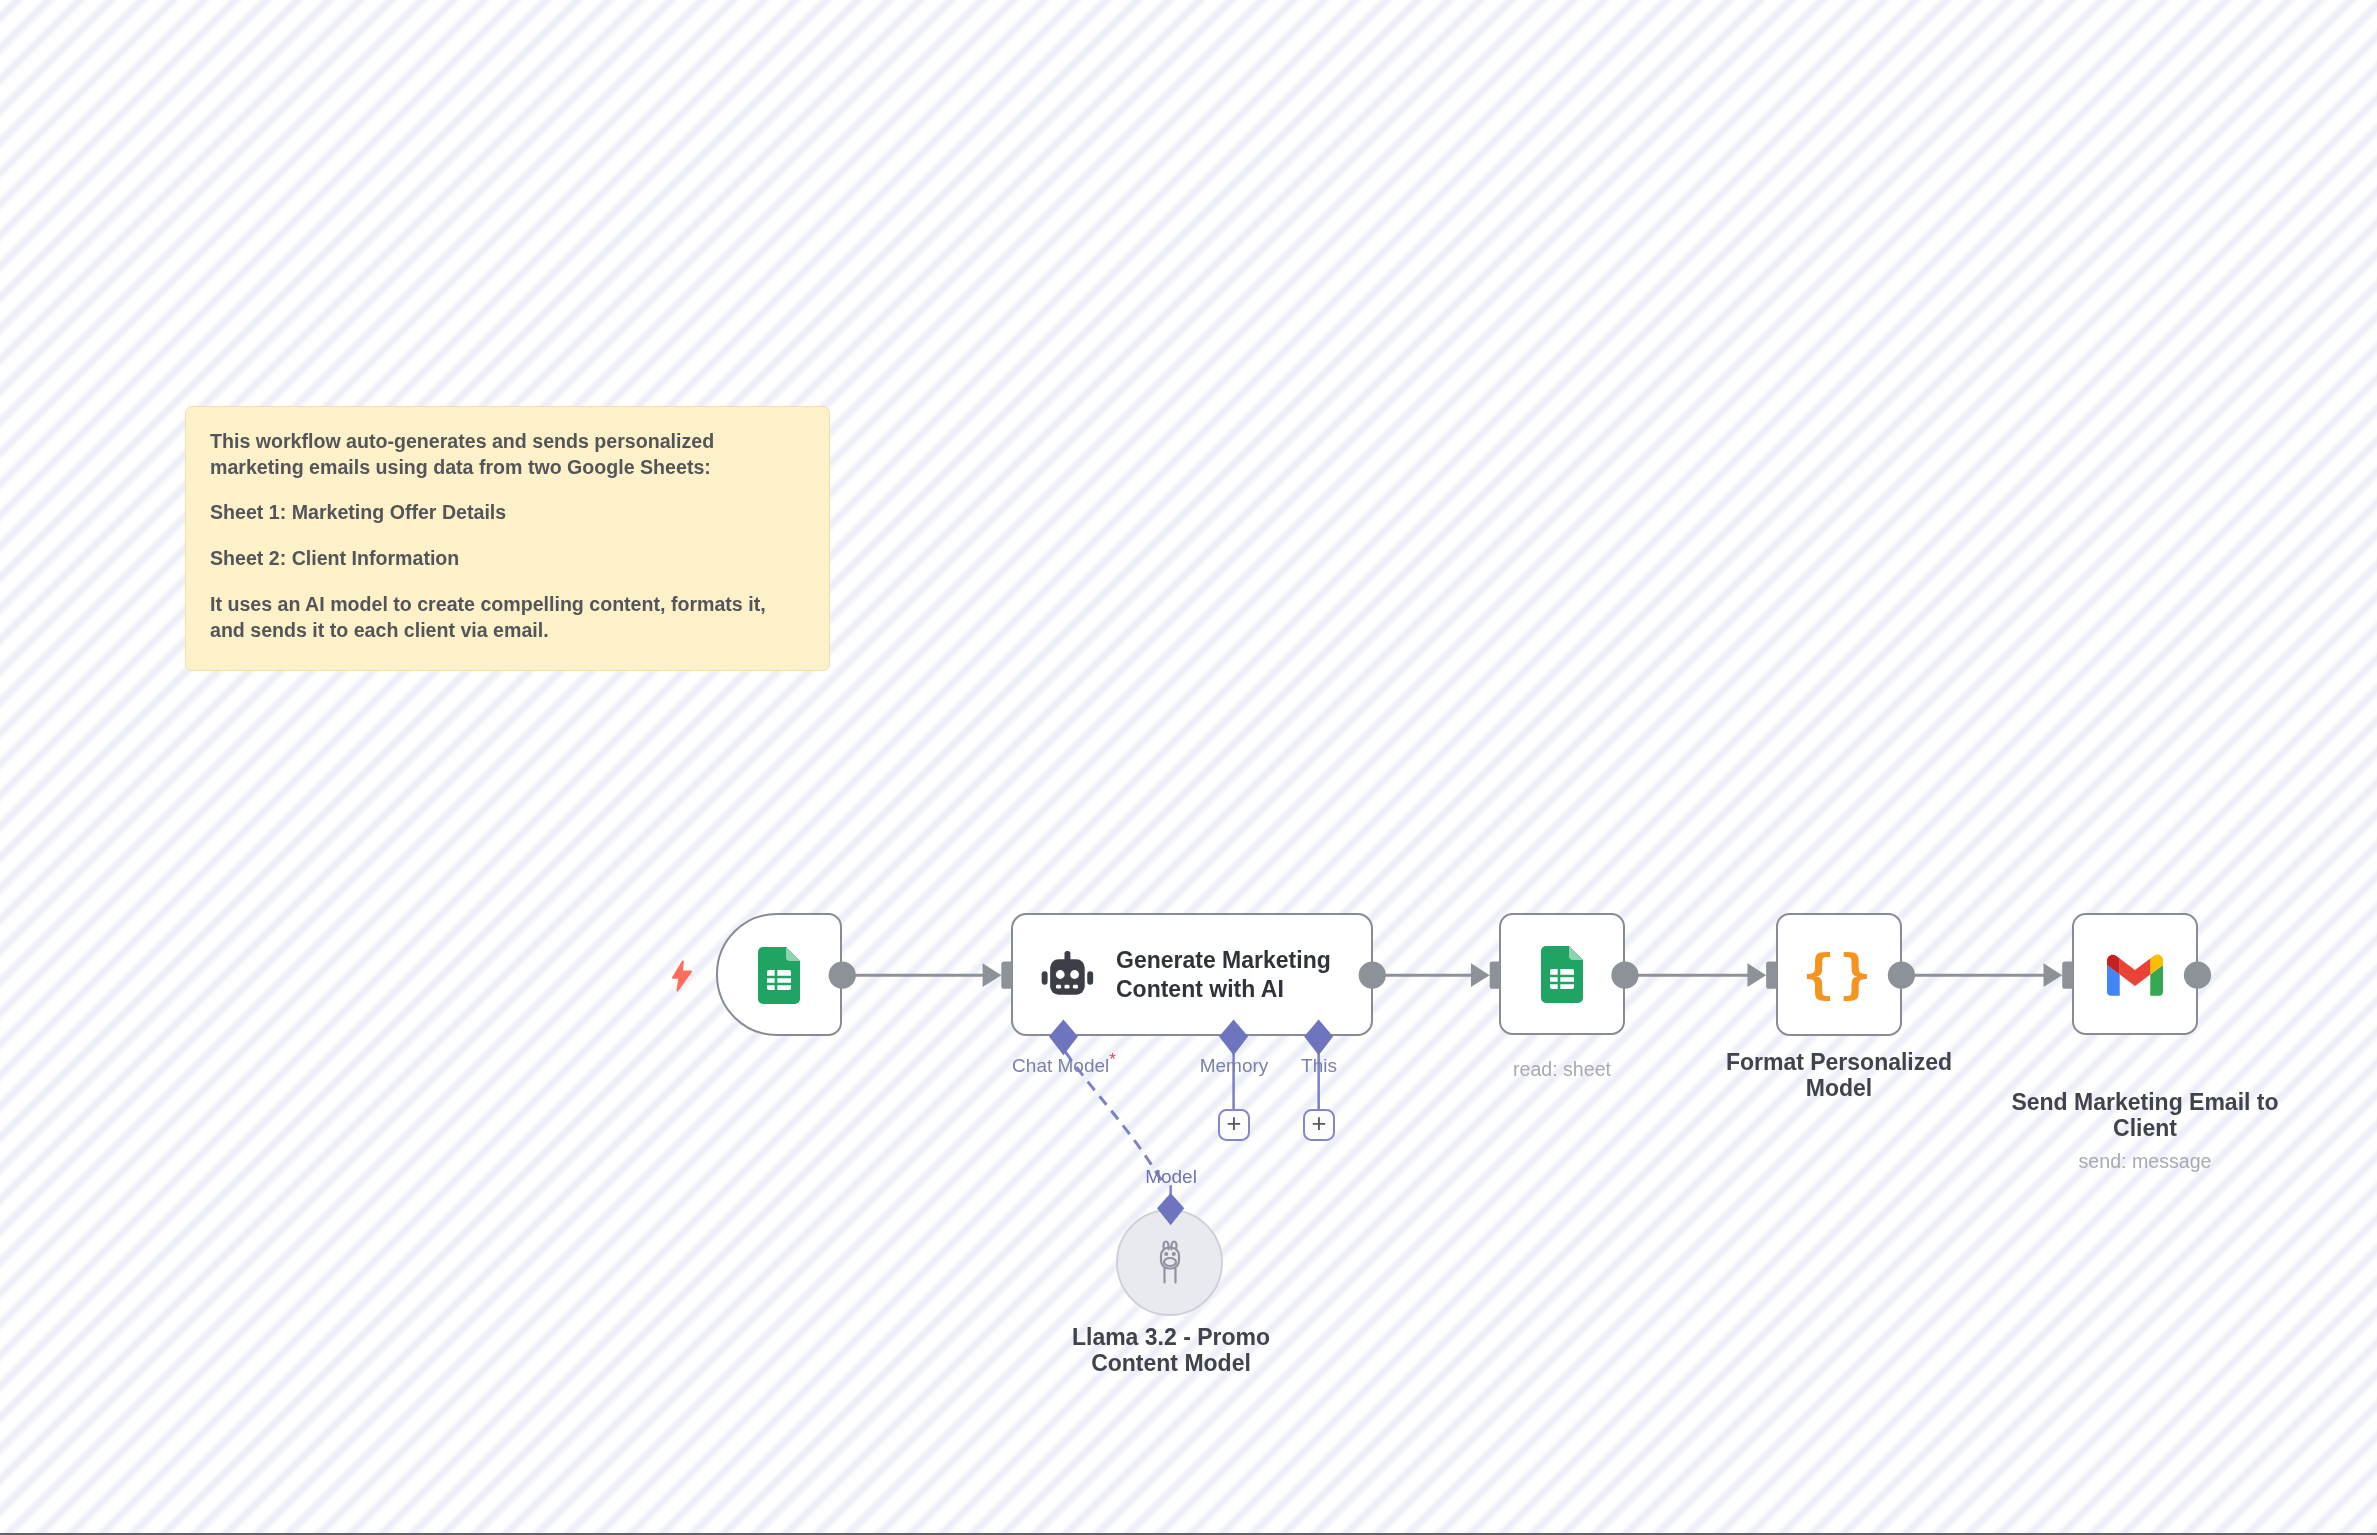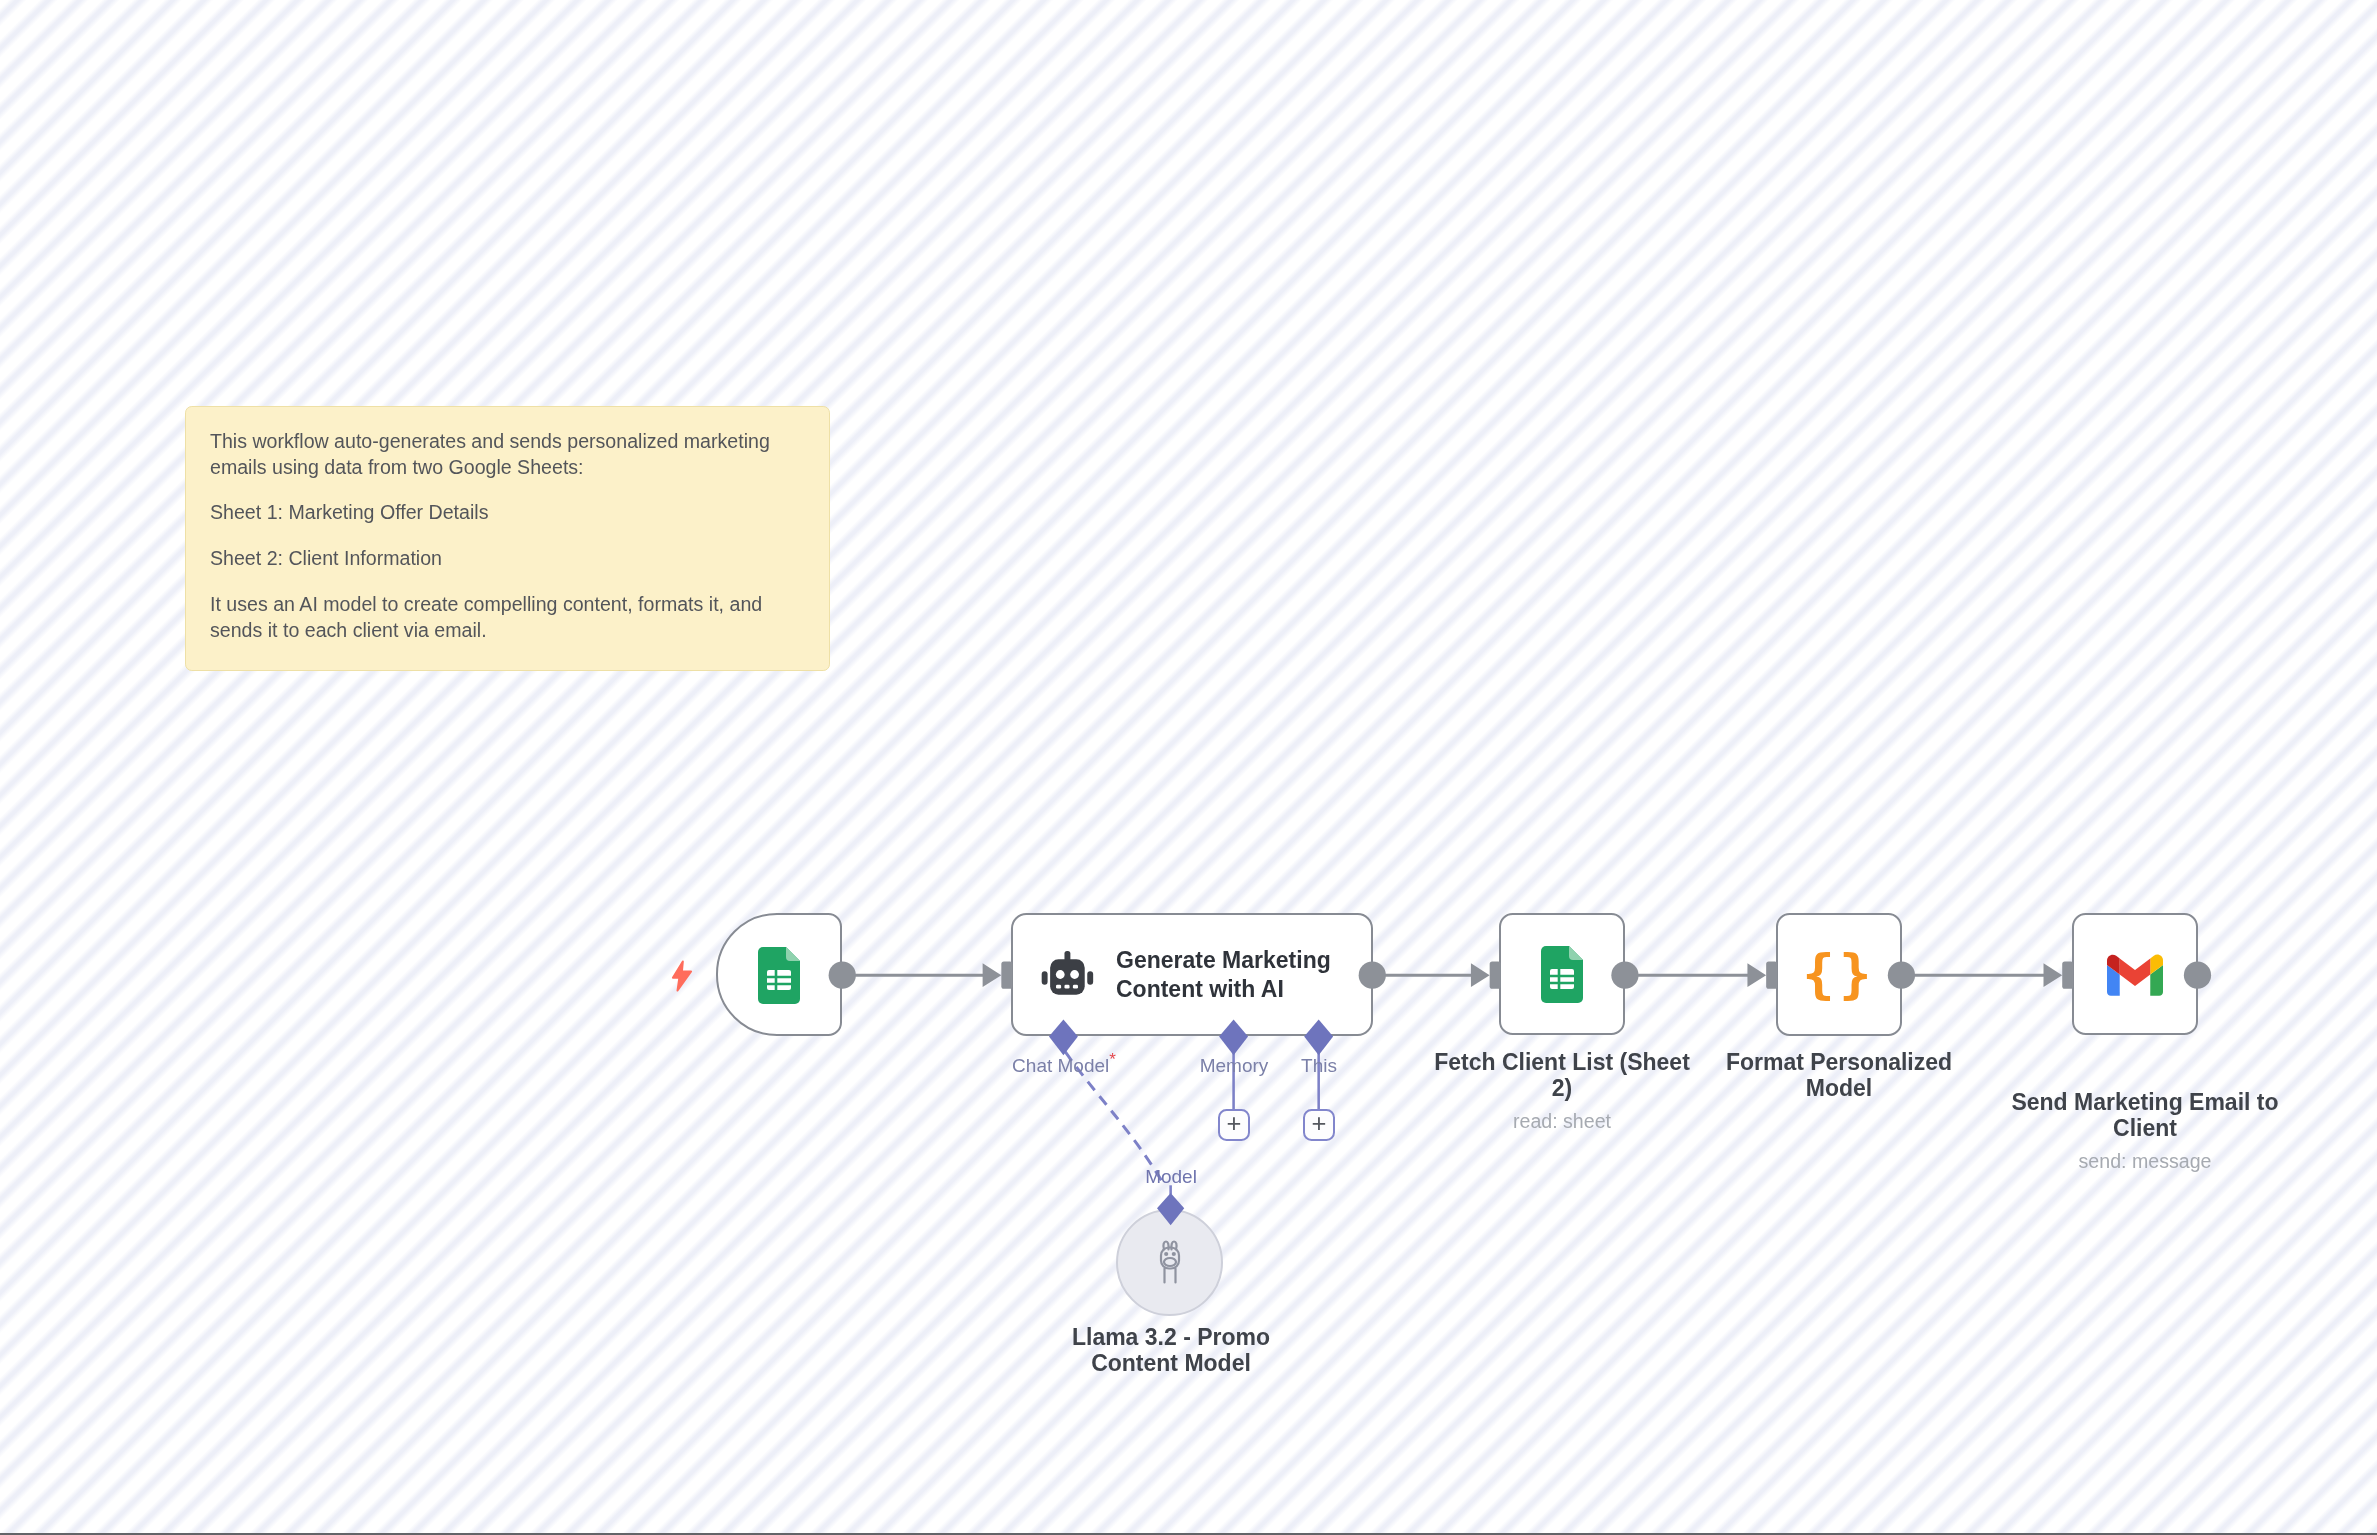--- a/index.html
+++ b/index.html
@@ -17,21 +17,21 @@
   }
   .bottom-edge{position:absolute;left:0;right:0;bottom:0;height:3.4px;background:#636468;}
 
   
   .sticky{
     position:absolute;left:185px;top:406px;width:645px;height:265px;
     box-sizing:border-box;padding:22px 24px;
     background:#fcf1c9;border:0.9px solid #eee0a6;border-radius:6.8px;
     color:#53555a;font-size:19.6px;line-height:25.5px;
   }
-  .sticky p{margin:0 0 20.4px 0;}
+  .sticky p{margin:0 0 20.4px 0;font-weight:bold;}
   .sticky p:last-child{margin-bottom:0;}
 
   
   .node{
     position:absolute;background:#ffffff;
     border:2.1px solid #878b93;box-sizing:border-box;
   }
   .node-trigger{left:716px;top:913px;width:126px;height:123px;border-radius:61px 13.6px 13.6px 61px;}
   .node-agent{left:1011px;top:913px;width:362px;height:123px;border-radius:15.3px;
     display:flex;align-items:center;padding-left:27px;gap:22px;}
@@ -201,24 +201,20 @@
     <span>Chat Model</span><span class="req">*</span>
   </div>
   <div class="port-label pl-memory">Memory</div>
   <div class="port-label pl-tool">This</div>
   <div class="port-label pl-model">Model</div>
 
   <div class="add-btn add-memory">+</div>
   <div class="add-btn add-tool">+</div>
 
   <div class="caption cap-fetch">
-    <div class="t">
-        <div>Fetch Client List (Sheet</div>
-        <div>2)</div>
-      </div>
     <div class="s">read: sheet</div>
   </div>
   <div class="caption cap-format">
     <div class="t">
         <div>Format Personalized</div>
         <div>Model</div>
       </div>
   </div>
   <div class="caption cap-gmail">
     <div class="t">

